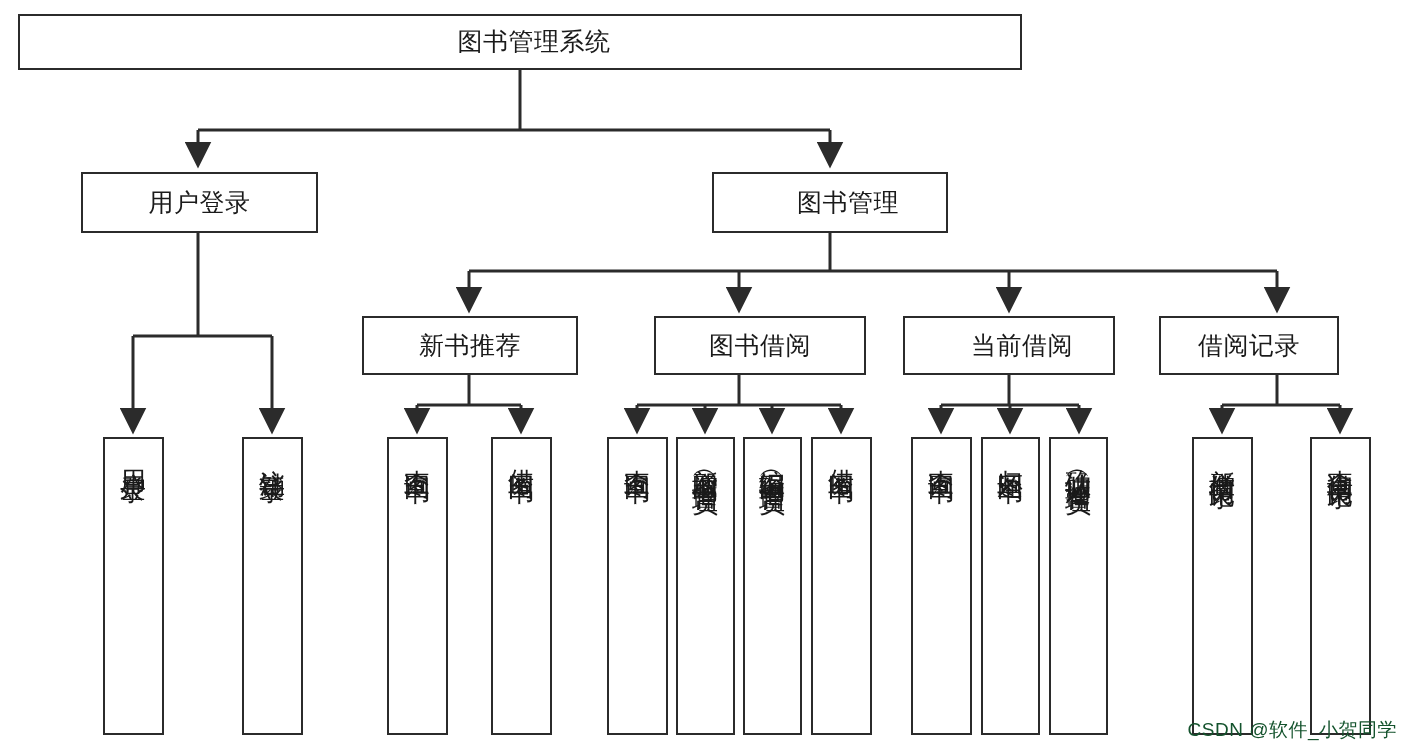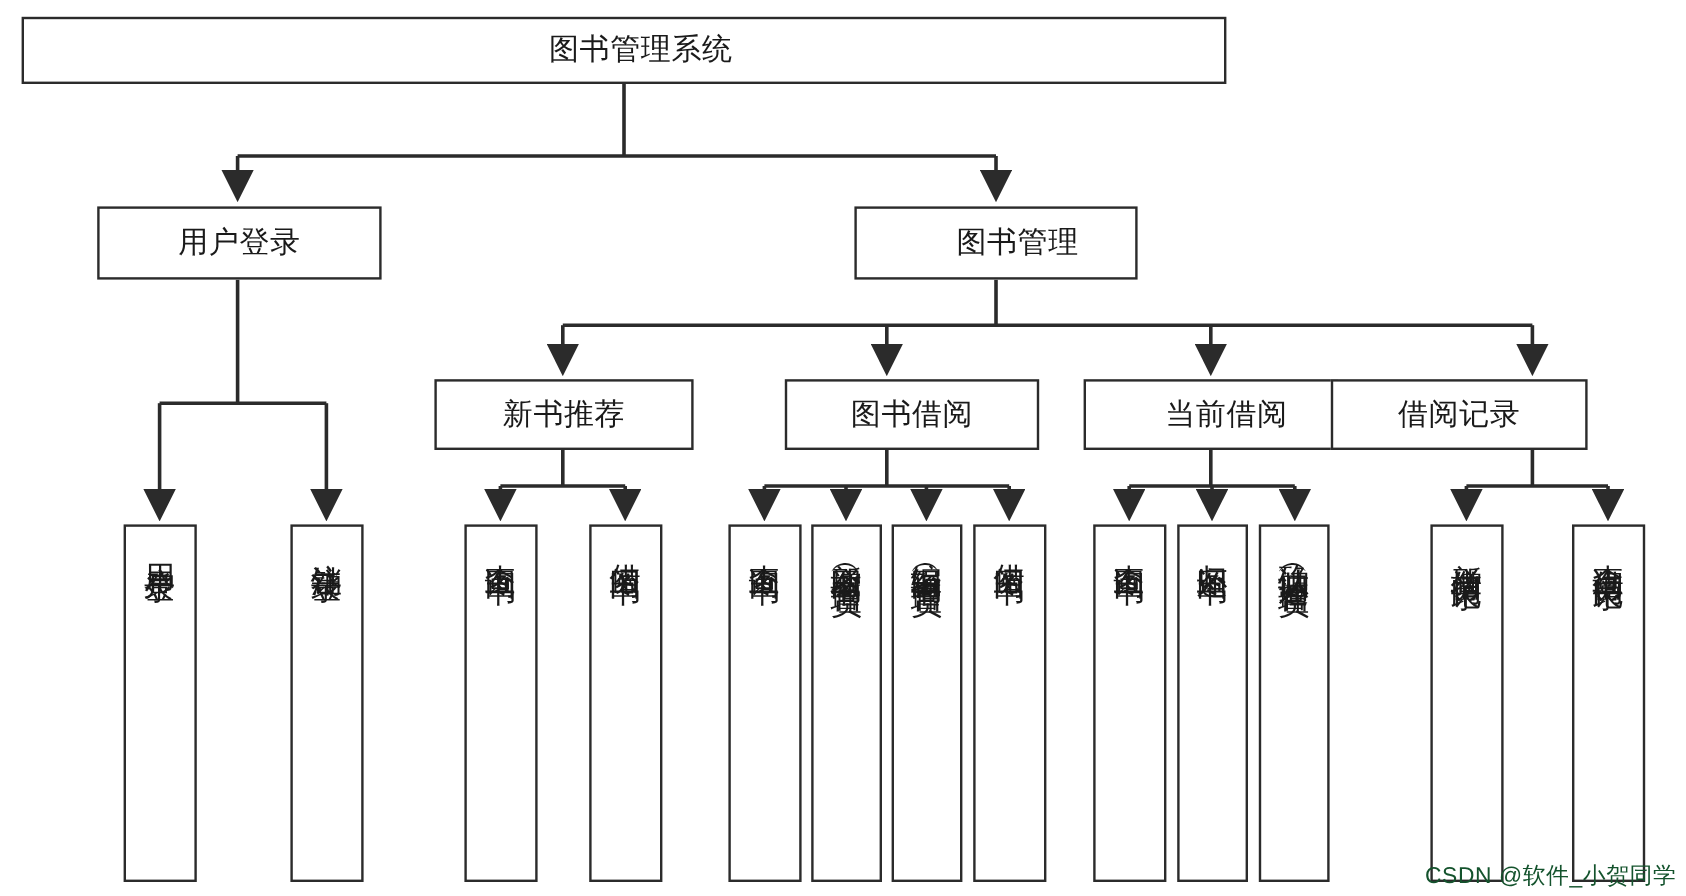--- a/index.html
+++ b/index.html
@@ -139,21 +139,21 @@
   </div>
 
   <div class="node horiz" style="left:634px; top:316px; width:212px; height:59px;margin-left:20px;">
     <span class="label">图书借阅</span>
   </div>
 
   <div class="node horiz" style="left:903px; top:316px; width:212px; height:59px;padding-left:26px;">
     <span class="label">当前借阅</span>
   </div>
 
-  <div class="node horiz" style="left:1109px; top:316px; width:214px; height:59px;">
+  <div class="node horiz" style="left:1159px; top:316px; width:180px; height:59px;">
     <span class="label">借阅记录</span>
   </div>
 
   <div class="node vert" style="left:103px; top:437px; width:61px; height:298px;">
     <span class="label">用户登录</span>
   </div>
 
   <div class="node vert" style="left:242px; top:437px; width:61px; height:298px;">
     <span class="label">注销登录</span>
   </div>

